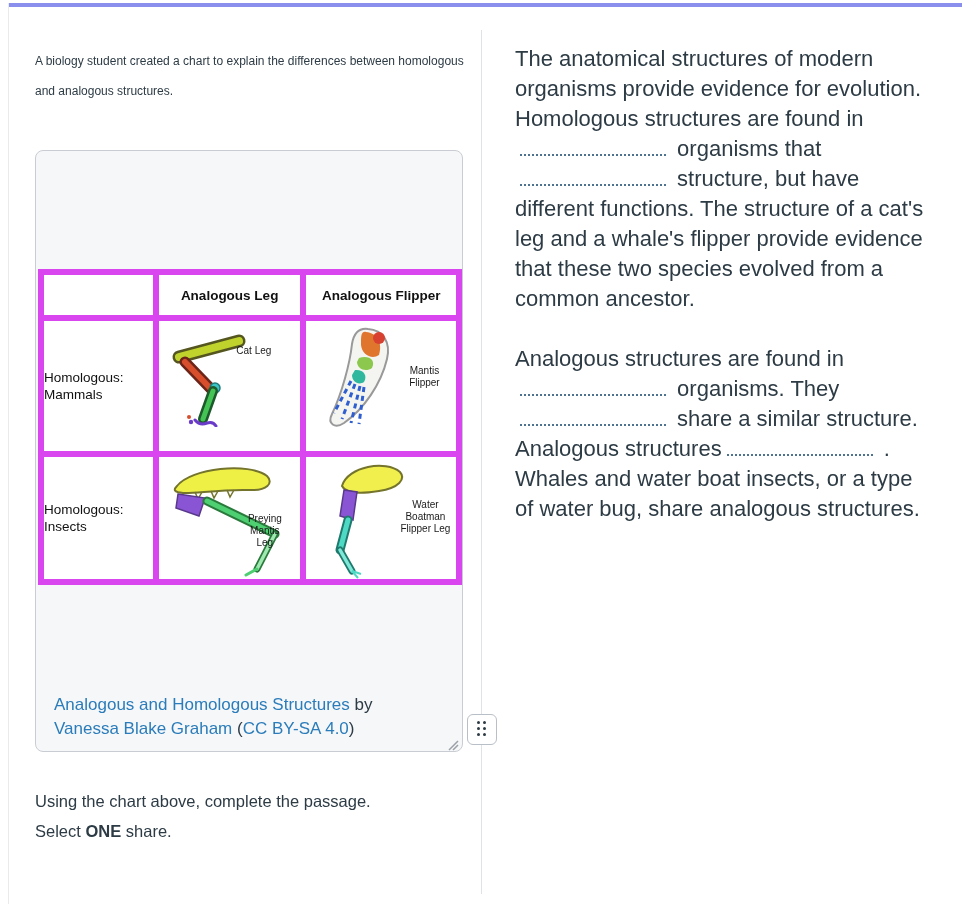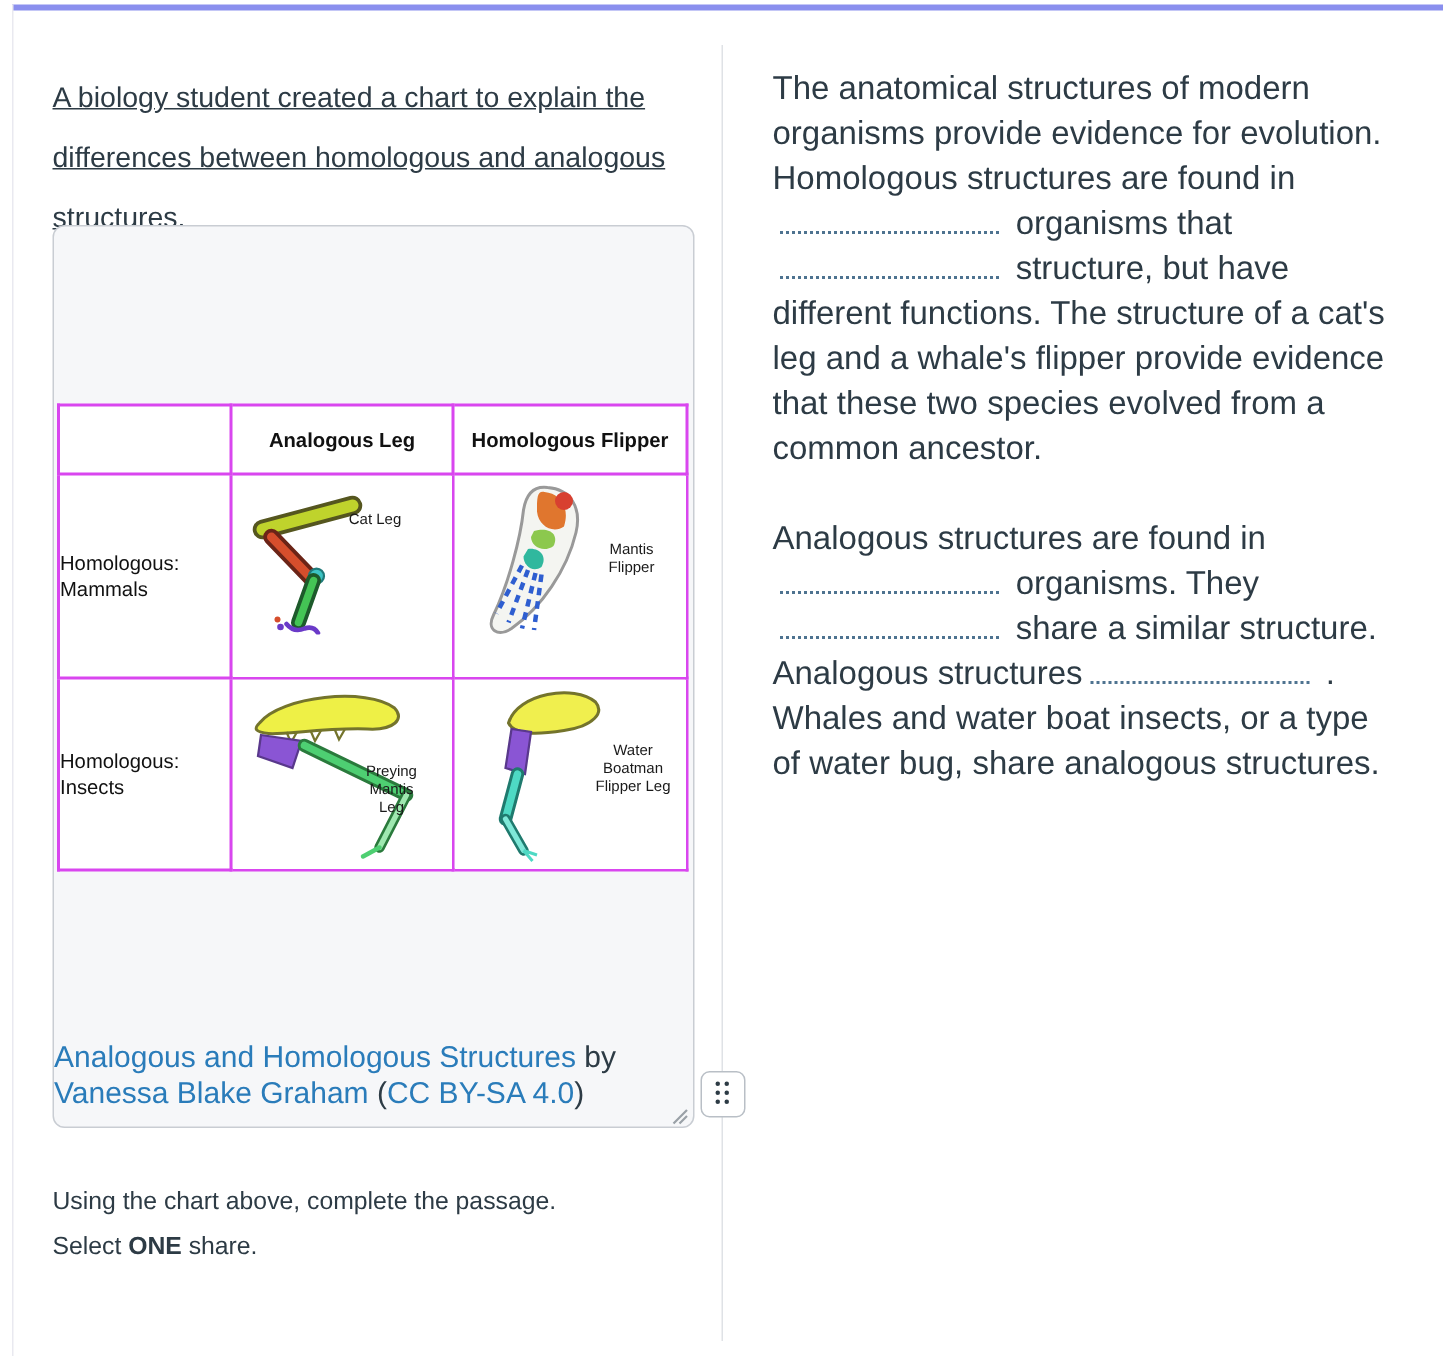--- a/index.html
+++ b/index.html
@@ -6,39 +6,39 @@
   body{
     width:962px;height:904px;position:relative;overflow:hidden;
     background:#ffffff;color:var(--text,#2d3b45);
     font-family:"Liberation Sans",sans-serif;
   }
   .topbar{position:absolute;left:8px;right:0;top:3px;height:4px;background:var(--accent_bar,#8a8fee);}
   .left-edge{position:absolute;left:8px;top:3px;bottom:0;width:1px;background:#e9e9f0;}
   .divider{position:absolute;left:481px;top:30px;bottom:10px;width:1px;background:#dfe2e6;}
 
   .left-col{position:absolute;left:35px;top:46px;width:430px;}
-  .intro{font-size:19px;line-height:40px;margin:0;text-decoration:underline;}
+  .intro{font-size:12px;line-height:30px;margin:0;}
 
   .figure-card{
     position:absolute;left:35px;top:150px;width:428px;height:602px;
     background:#f6f7f9;border:1px solid #c9cdd3;border-radius:8px;box-sizing:border-box;
   }
   .chart-table{border-collapse:collapse;table-layout:fixed;margin:118px 0 0 2px;}
-  .chart-table td{border:2px solid #d946ef;background:#fff;box-sizing:border-box;padding:0;vertical-align:middle;}
+  .chart-table td{border:6px solid #d946ef;background:#fff;box-sizing:border-box;padding:0;vertical-align:middle;}
   .col-head{font-weight:bold;font-size:13.5px;text-align:center;color:#111;}
   .row-head{font-weight:normal;font-size:13.5px;text-align:left;vertical-align:top;padding:4px 5px;color:#111;}
   .row-head span{display:block;line-height:17px;}
   .h46{height:46px;}
   .h112{height:136px;}
   .h128{height:128px;}
   .cell{position:relative;overflow:hidden;}
   .cell svg{position:absolute;}
   .cell-label{position:absolute;font-size:10px;line-height:12px;text-align:center;color:#1a1a1a;}
 
-  .figure-caption{position:absolute;left:0;right:30px;bottom:10px;font-size:20px;line-height:24px;}
+  .figure-caption{position:absolute;left:18px;right:30px;bottom:10px;font-size:17px;line-height:24px;}
   a{color:var(--link,#2a7cba);text-decoration:none;cursor:pointer;}
   .resize-grip{position:absolute;right:2px;bottom:2px;width:12px;height:12px;cursor:nwse-resize;}
 
   .drag-handle{
     position:absolute;left:467px;top:714px;width:30px;height:31px;
     background:#fff;border:1px solid #b9bfc6;border-radius:6px;box-sizing:border-box;
     display:flex;align-items:center;justify-content:center;cursor:grab;
   }
   .dots{display:grid;grid-template-columns:repeat(2,5px);grid-auto-rows:5px;gap:1px;}
   .dot{width:3px;height:3px;border-radius:50%;background:#2d3b45;}
@@ -71,21 +71,21 @@
   <table class="chart-table">
     <colgroup>
         <col style="width:115px">
         <col style="width:148px">
         <col style="width:156px">
       </colgroup>
     <tbody>
         <tr>
       <td class="h46"></td>
       <td class="h46 col-head">Analogous Leg</td>
-      <td class="h46 col-head">Homologous Flipper</td>
+      <td class="h46 col-head">Analogous Flipper</td>
     </tr>
     <tr>
       <td class="h112 row-head">
         <span>Homologous:</span>
         <span>Mammals</span>
       </td>
       <td class="h112 cell">
         <svg width="100" height="100" viewBox="0 0 100 100" style="left:6px;top:6px">
           <path d="M14 30 L74 14" stroke="#55561f" stroke-width="13" stroke-linecap="round" fill="none"></path>
           <path d="M14 30 L74 14" stroke="#bfd32c" stroke-width="8" stroke-linecap="round" fill="none"></path>

